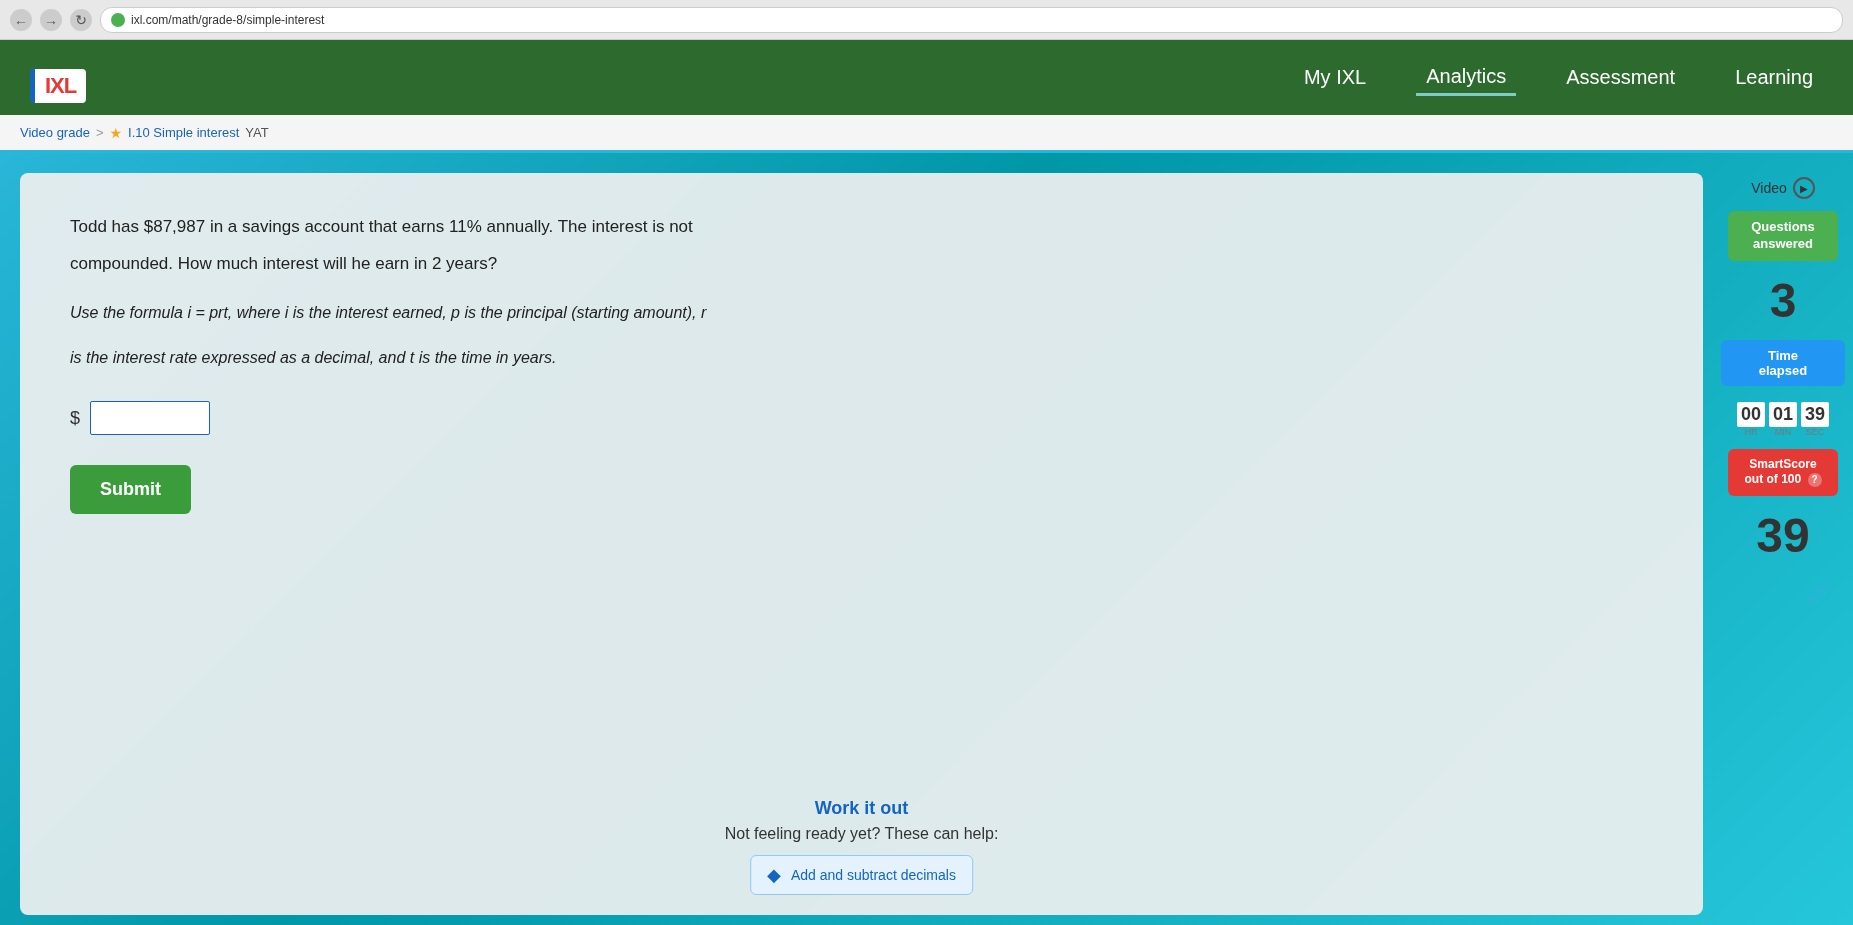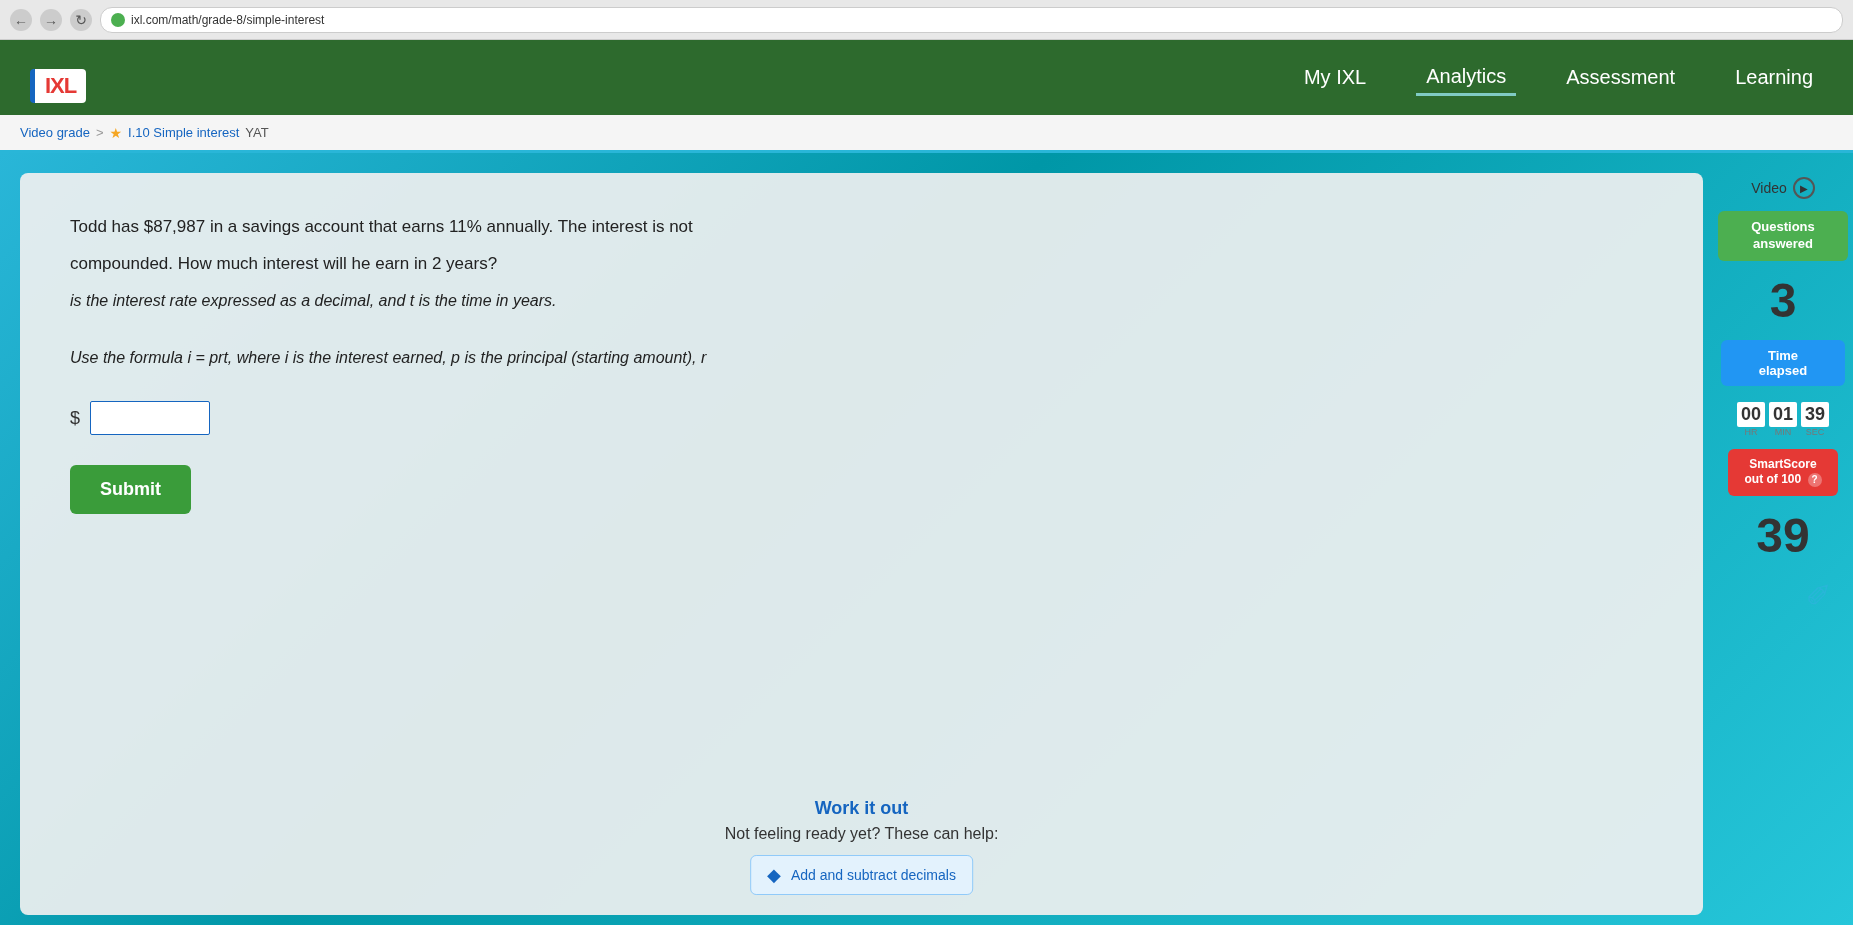--- a/index.html
+++ b/index.html
@@ -230,21 +230,21 @@
 
     .questions-answered-box {
       background: #4caf50;
       color: white;
       border-radius: 6px;
       padding: 8px 4px;
       text-align: center;
       font-size: 13px;
       font-weight: bold;
       line-height: 1.3;
-      width: 130px;
+      width: 110px;
     }
 
     .questions-count {
       font-size: 48px;
       font-weight: bold;
       color: #333;
     }
 
     .time-elapsed-box {
       background: #2196f3;
@@ -343,25 +343,25 @@
   <span class="breadcrumb-star">★</span>
   <span class="breadcrumb-link">I.10 Simple interest</span>
   <span>YAT</span>
 </div>
 
 <div class="main-area">
 
   <div class="question-panel">
     <p class="question-text">Todd has $87,987 in a savings account that earns 11% annually. The interest is not</p>
     <p class="question-text" style="margin-top:-12px;">compounded. How much interest will he earn in 2 years?</p>
+    <p class="formula-text">
+      Use the formula <em>i</em> = <em>prt</em>, where <em>i</em> is the interest earned, <em>p</em> is the principal (starting amount), <em>r</em>
+    </p>
     <p class="formula-text" style="margin-top:-12px;">
       is the interest rate expressed as a decimal, and <em>t</em> is the time in years.
-    </p>
-    <p class="formula-text">
-      Use the formula <em>i</em> = <em>prt</em>, where <em>i</em> is the interest earned, <em>p</em> is the principal (starting amount), <em>r</em>
     </p>
     <div class="answer-row">
       <span class="dollar-sign">$</span>
       <input class="answer-input" type="text" style="">
     </div>
     <button class="submit-btn">Submit</button>
 
     
     <div class="work-section">
       <div class="work-title">Work it out</div>

